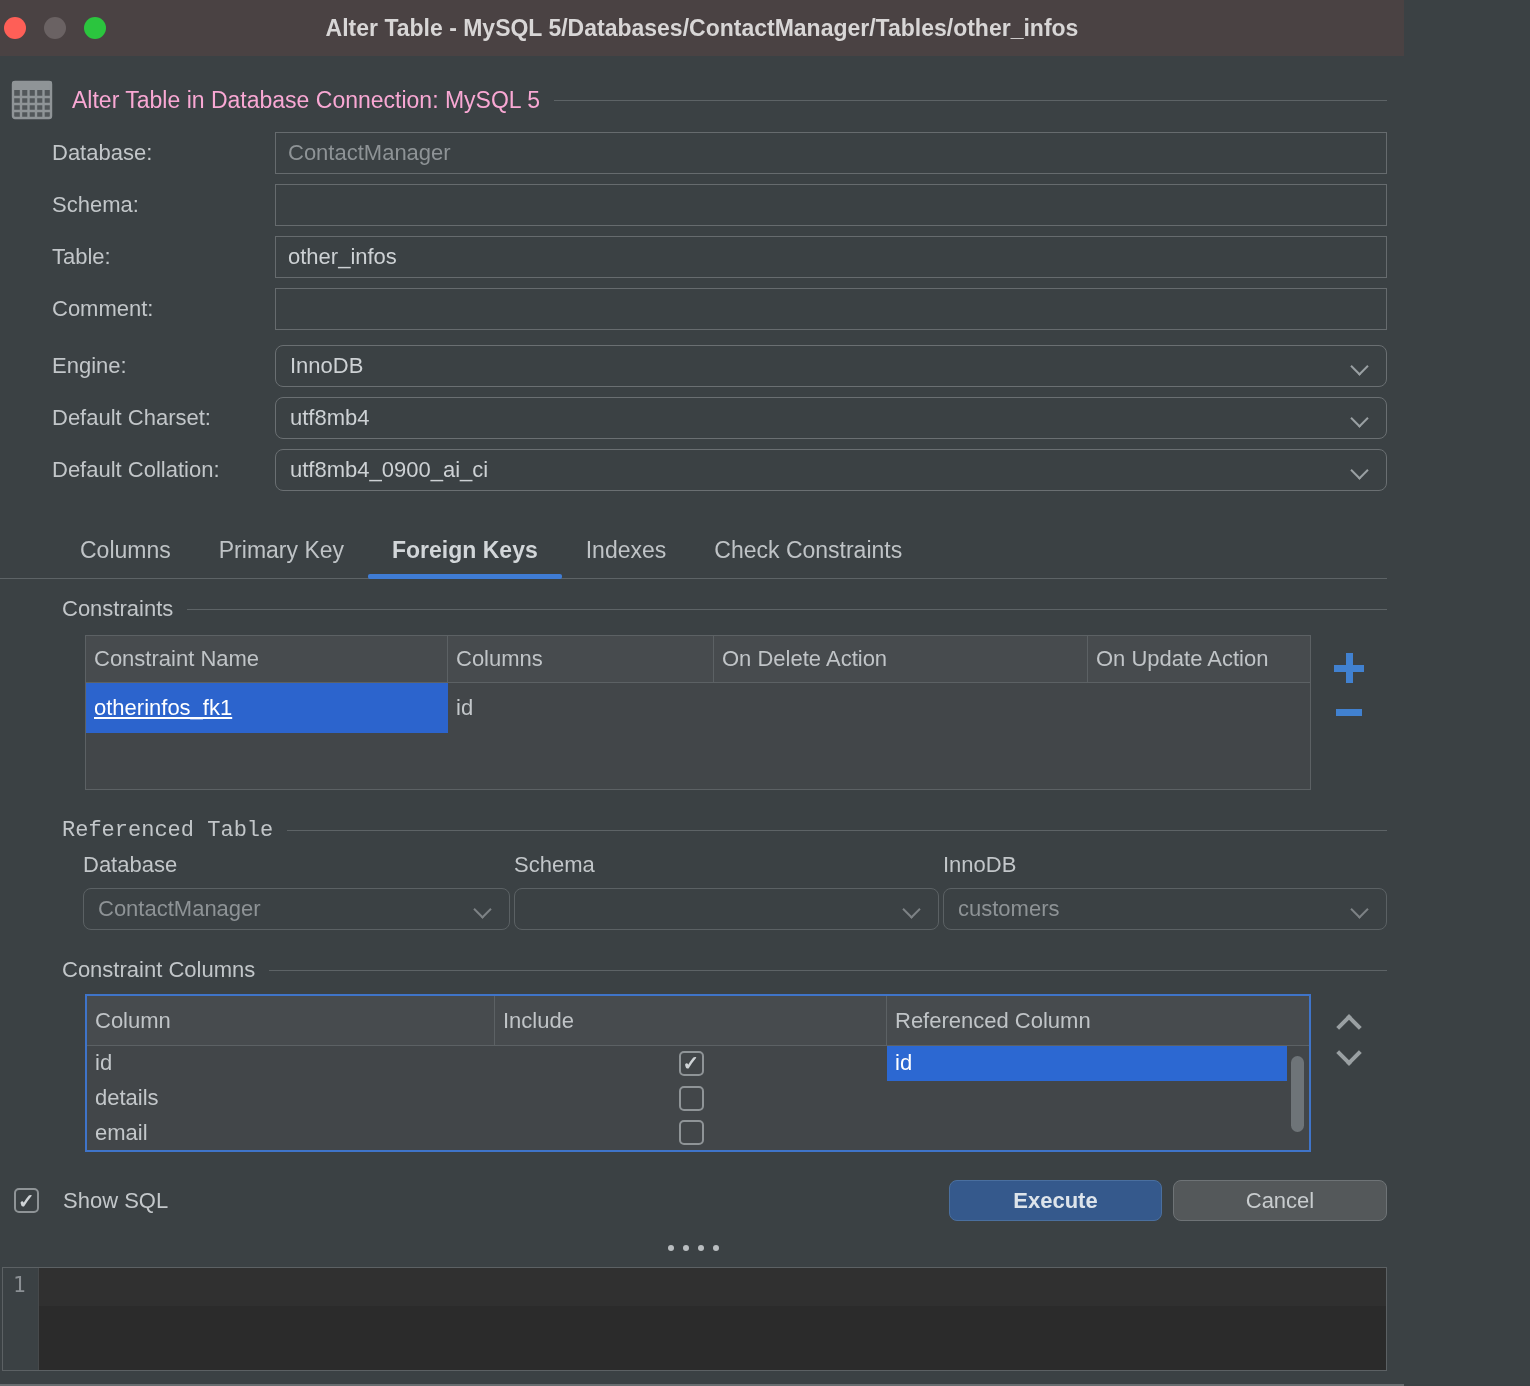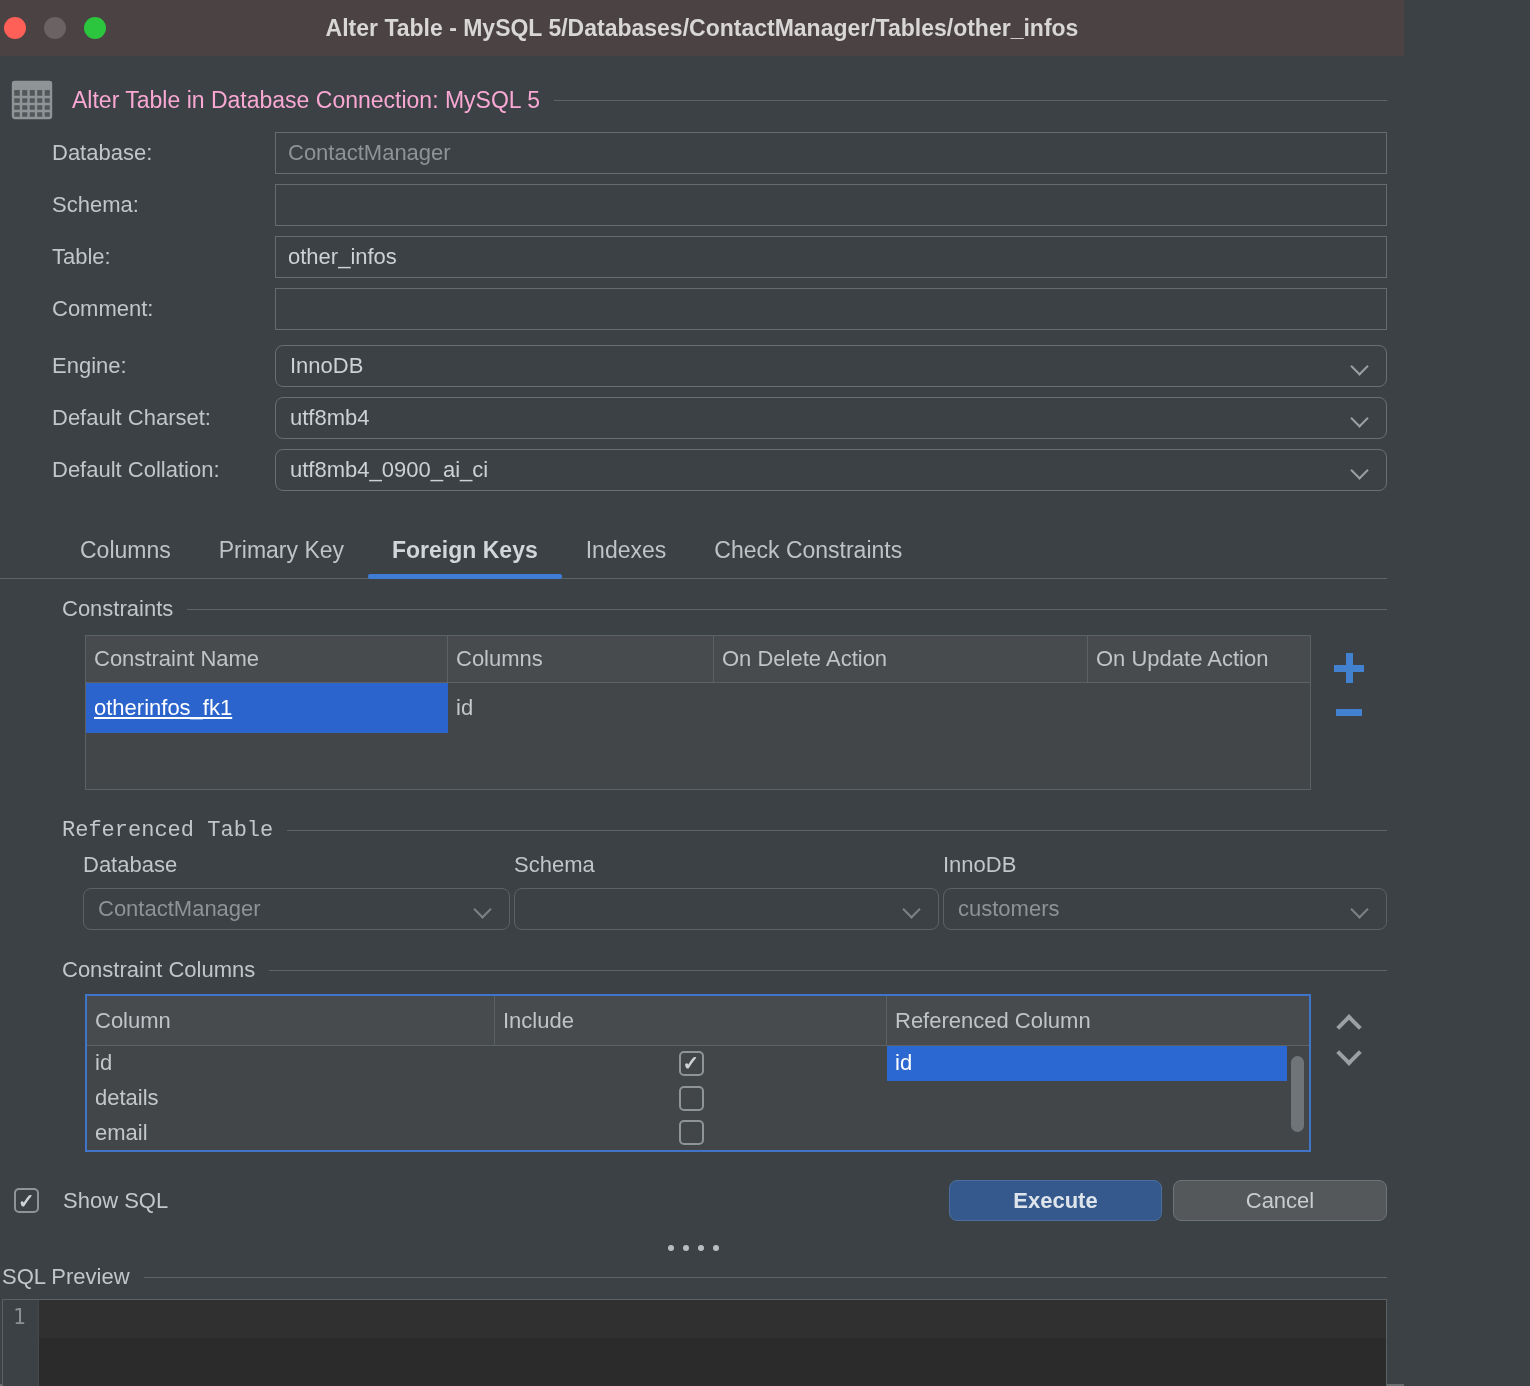--- a/index.html
+++ b/index.html
@@ -366,24 +366,20 @@
     </div>
 
     <div class="splitter">
       <i></i>
         <i></i>
         <i></i>
         <i></i>
     </div>
 
     <div class="sql-section">
-      <div class="section-row l0">
-        <span class="section-label">SQL Preview</span>
-        <span class="flex-line"></span>
-      </div>
       <div class="sql-editor">
         <div class="gutter">
           <span>1</span>
         </div>
         <div class="code-area">
           <div class="cur-line"></div>
           <span></span>
         </div>
       </div>
     </div>

